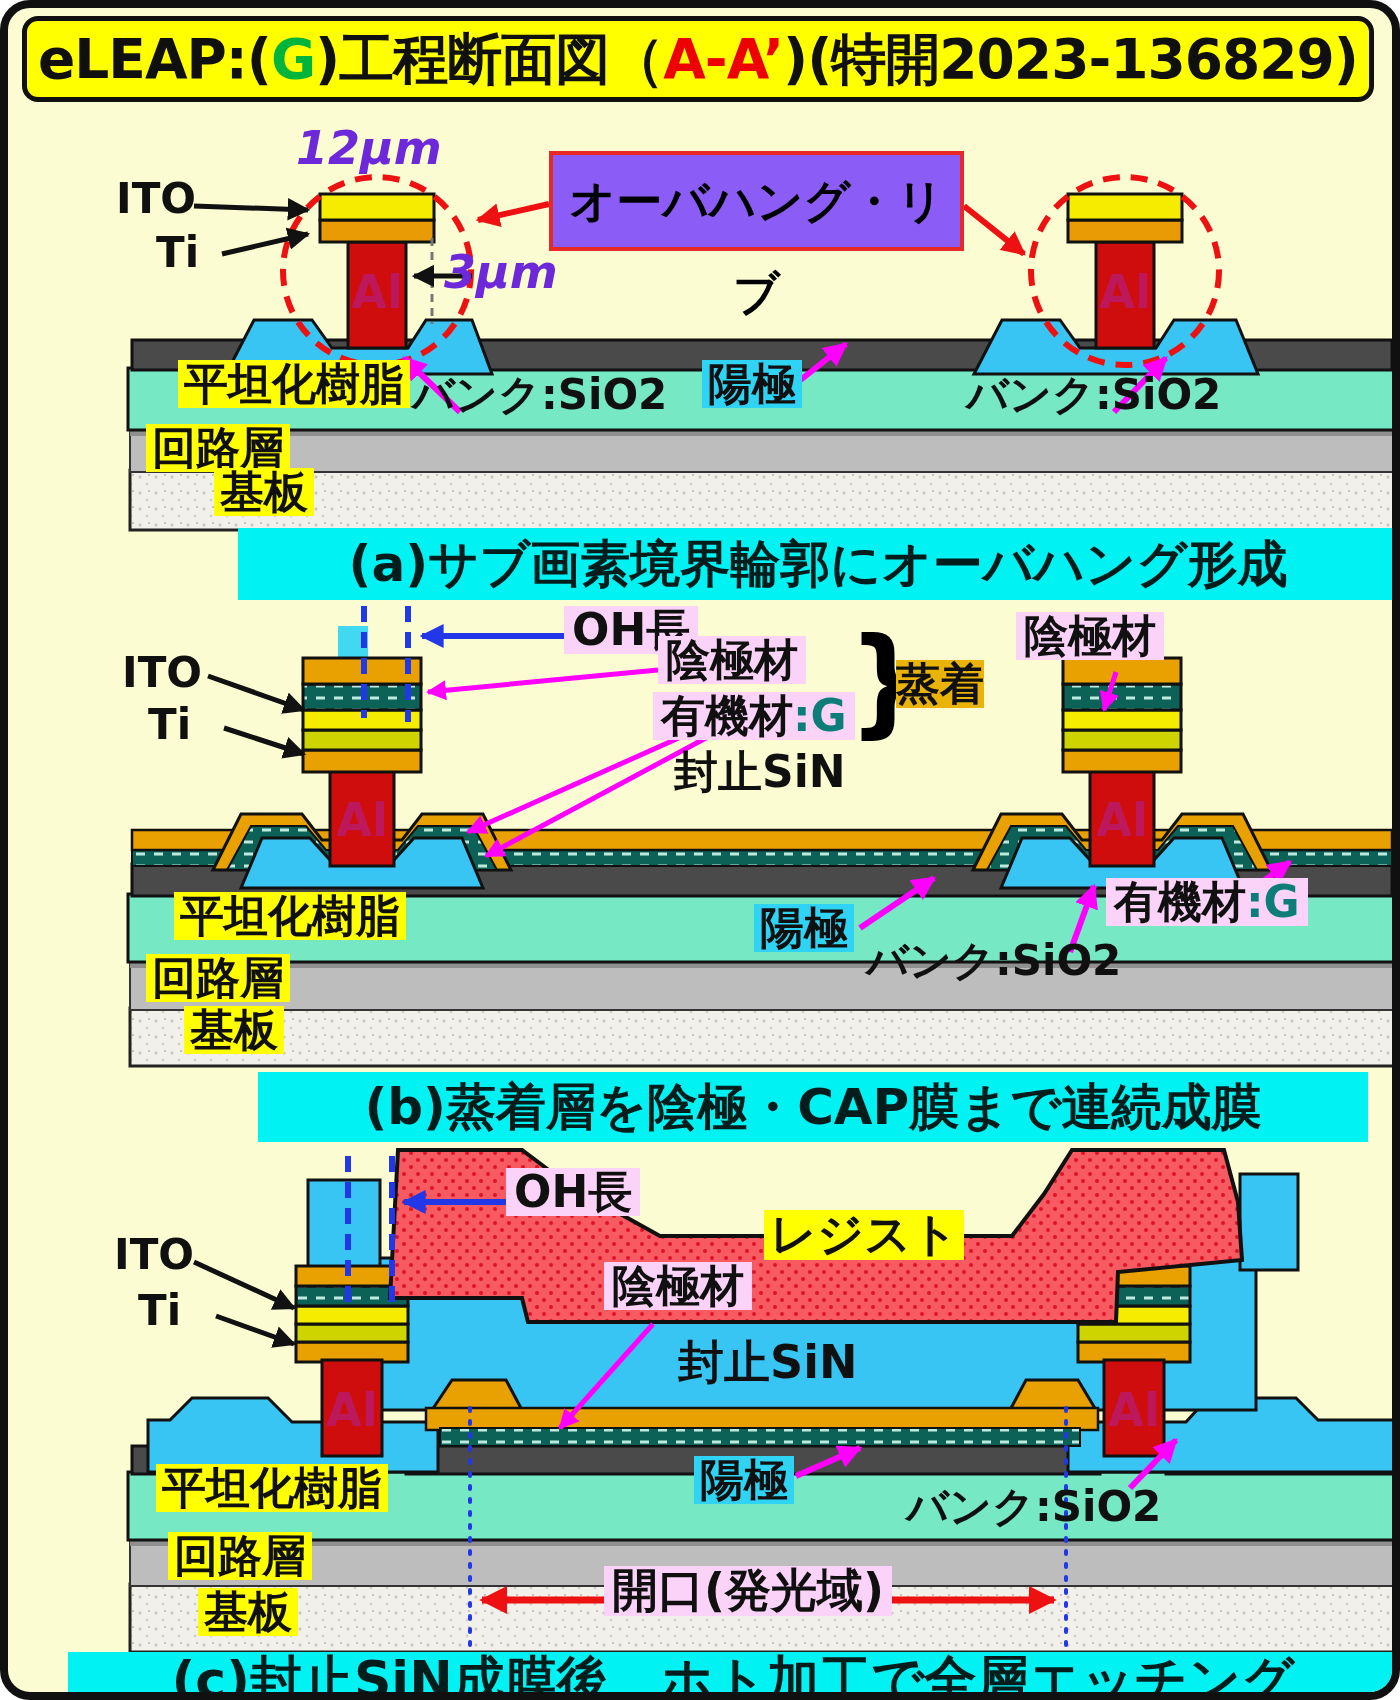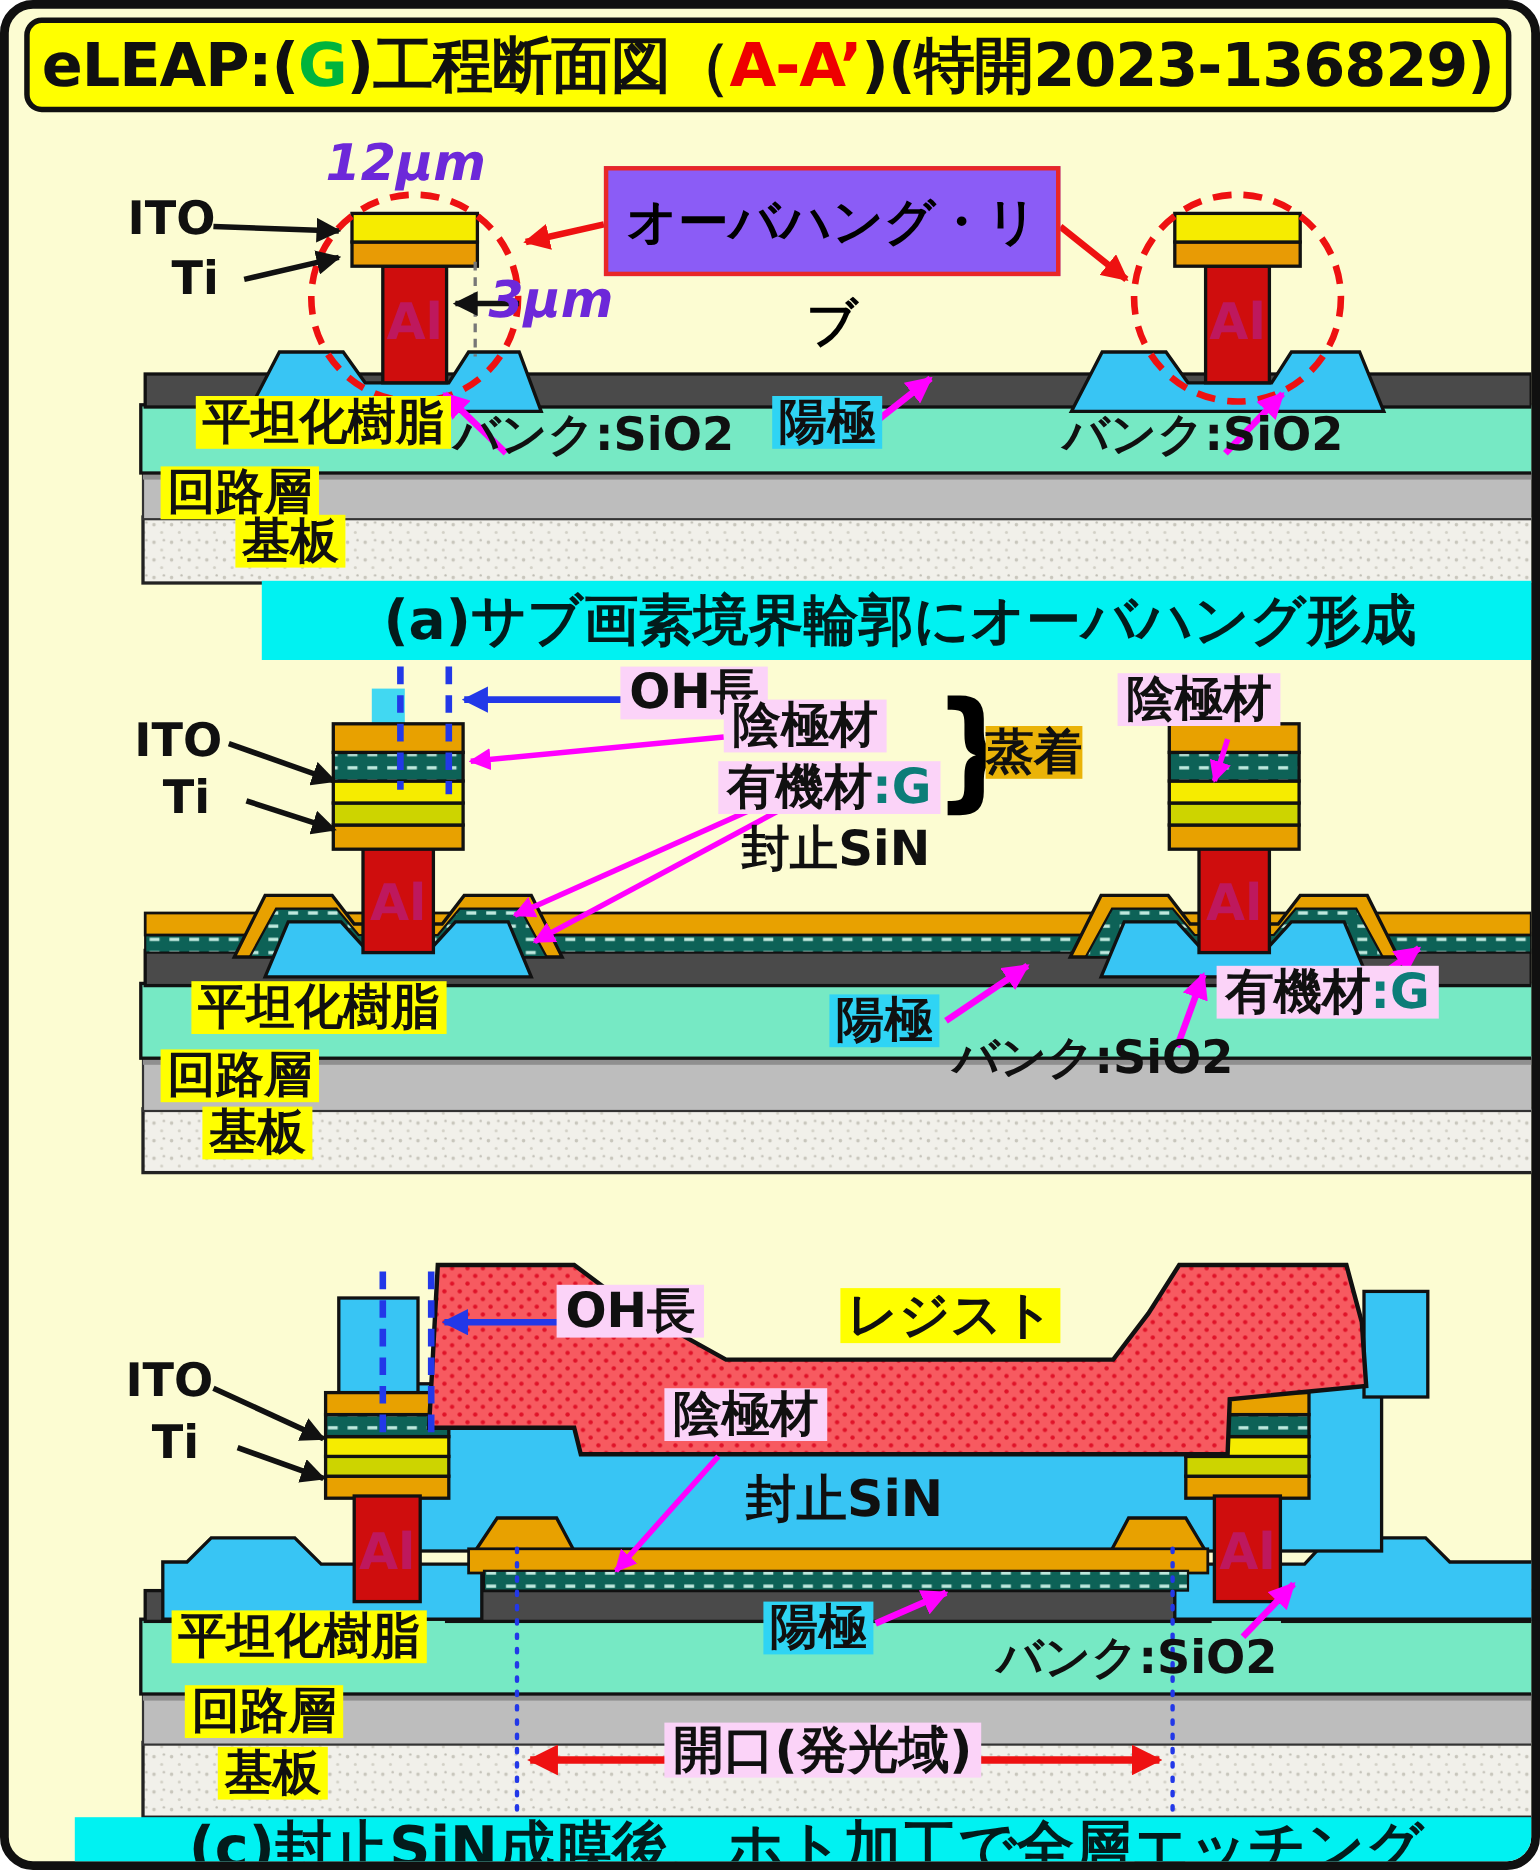--- a/index.html
+++ b/index.html
@@ -209,25 +209,26 @@
 <div class="lbl bg-m f44" style="left:888px;top:652px">蒸着</div>
 <div class="lbl bg-p f44" style="left:1008px;top:604px">陰極材</div>
 <div class="lbl white-t f46" style="left:322px;top:788px;width:64px">Al</div>
 <div class="lbl white-t f46" style="left:1082px;top:788px;width:64px">Al</div>
 <div class="lbl bg-y f44" style="left:166px;top:884px">平坦化樹脂</div>
 <div class="lbl bg-c f44" style="left:746px;top:896px">陽極</div>
 <div class="lbl f42" style="left:858px;top:930px">バンク:SiO2</div>
 <div class="lbl bg-p f44" style="left:1098px;top:870px"><span>有機材</span><span class="teal-t">:G</span></div>
 <div class="lbl bg-y f44" style="left:138px;top:946px">回路層</div>
 <div class="lbl bg-y f44" style="left:176px;top:998px">基板</div>
+<div class="cap" style="left:250px;top:1064px;width:1110px;height:70px;font-size:50px;line-height:70px">(b)蒸着層を陰極・CAP膜まで連続成膜</div>
 
 <div class="lbl f42" style="left:106px;top:1224px">ITO</div>
 <div class="lbl f42" style="left:130px;top:1280px">Ti</div>
 <div class="lbl bg-p f44" style="left:498px;top:1160px">OH長</div>
-<div class="lbl bg-y f46" style="left:756px;top:1163px">レジスト</div>
+<div class="lbl bg-y f46" style="left:756px;top:1202px">レジスト</div>
 <div class="lbl bg-p f44" style="left:596px;top:1254px">陰極材</div>
 <div class="lbl f46" style="left:670px;top:1330px">封止SiN</div>
 <div class="lbl white-t f46" style="left:314px;top:1378px;width:60px">Al</div>
 <div class="lbl white-t f46" style="left:1096px;top:1378px;width:60px">Al</div>
 <div class="lbl bg-y f44" style="left:148px;top:1456px">平坦化樹脂</div>
 <div class="lbl bg-c f44" style="left:686px;top:1448px">陽極</div>
 <div class="lbl f42" style="left:898px;top:1476px">バンク:SiO2</div>
 <div class="lbl bg-y f44" style="left:160px;top:1524px">回路層</div>
 <div class="lbl bg-y f44" style="left:190px;top:1580px">基板</div>
 <div class="lbl bg-p f46" style="left:596px;top:1558px">開口(発光域)</div>

